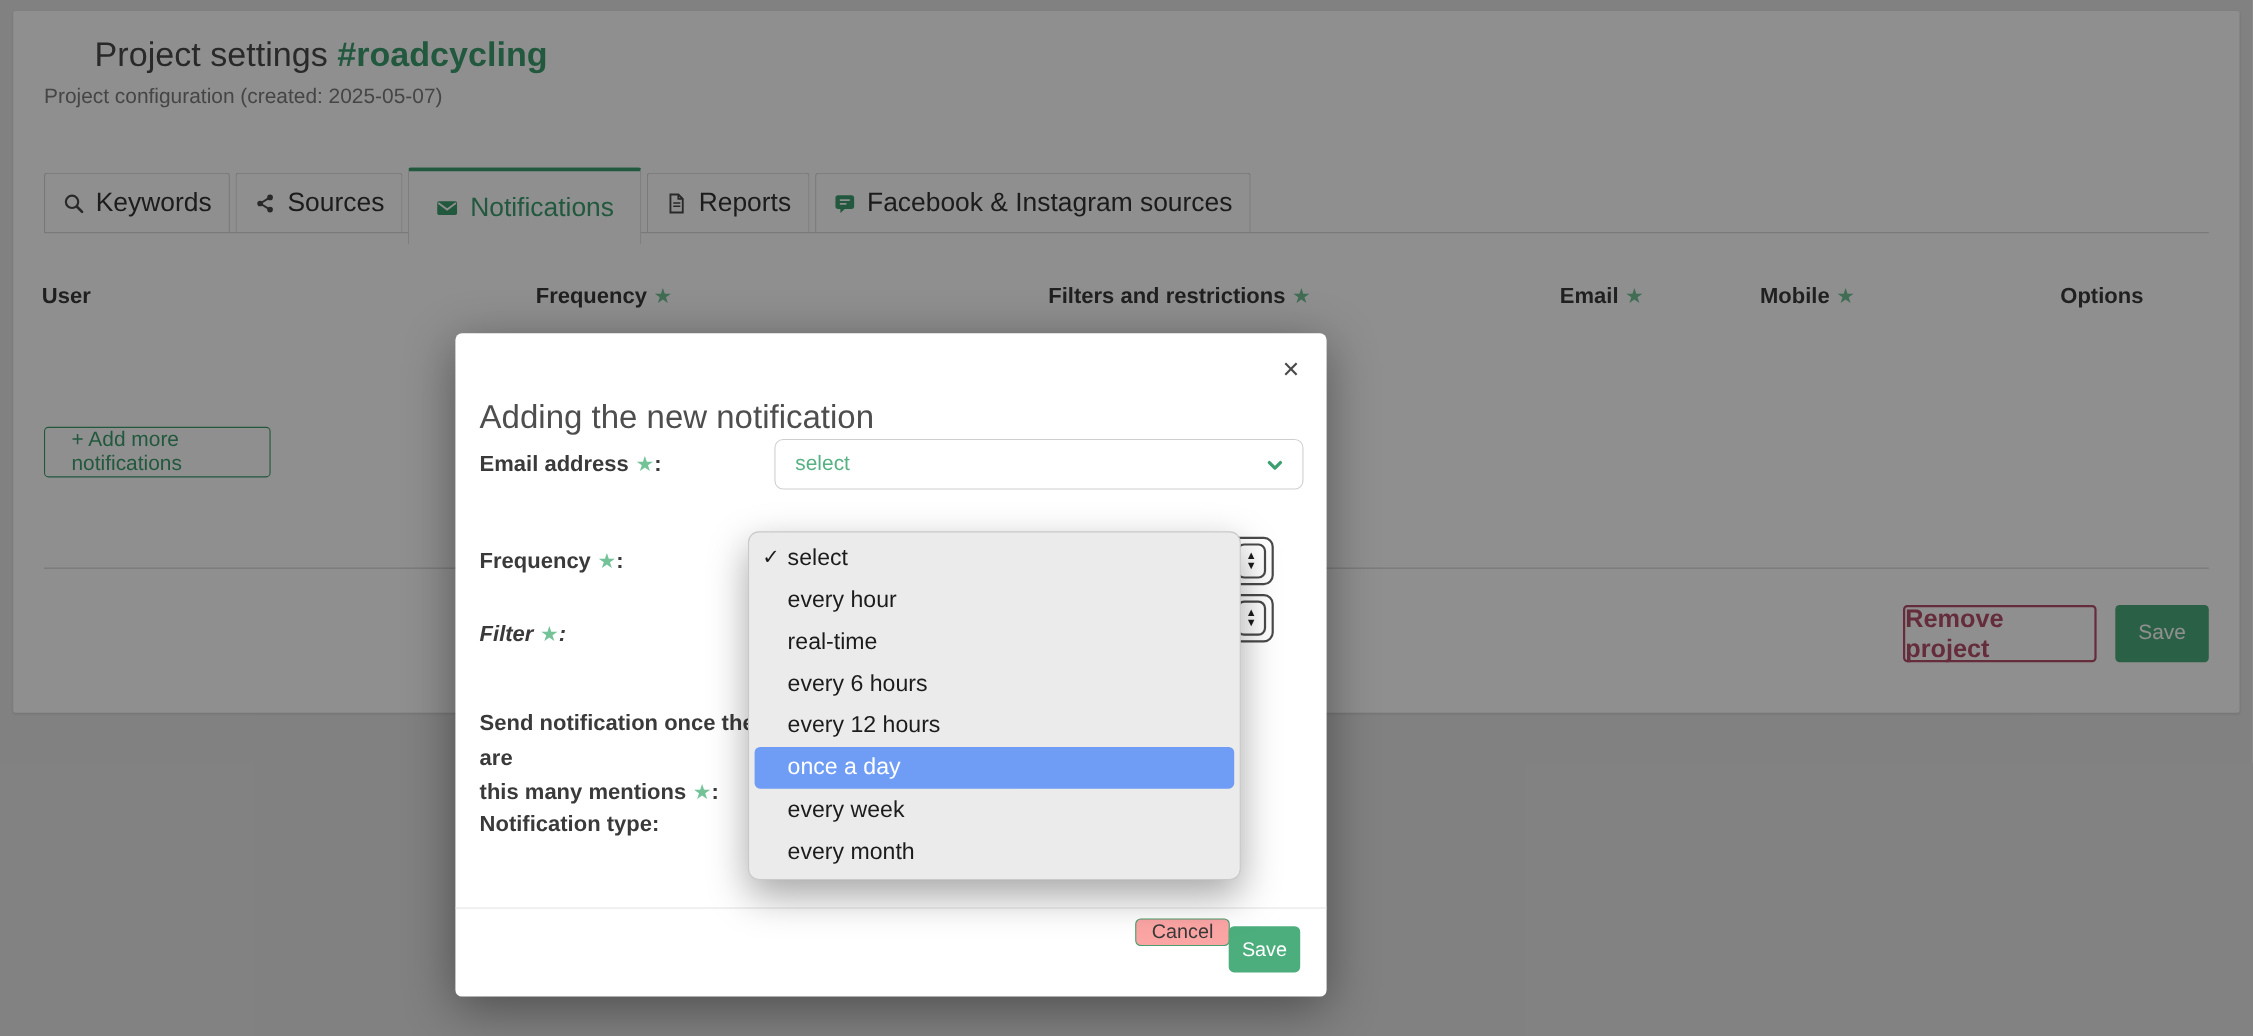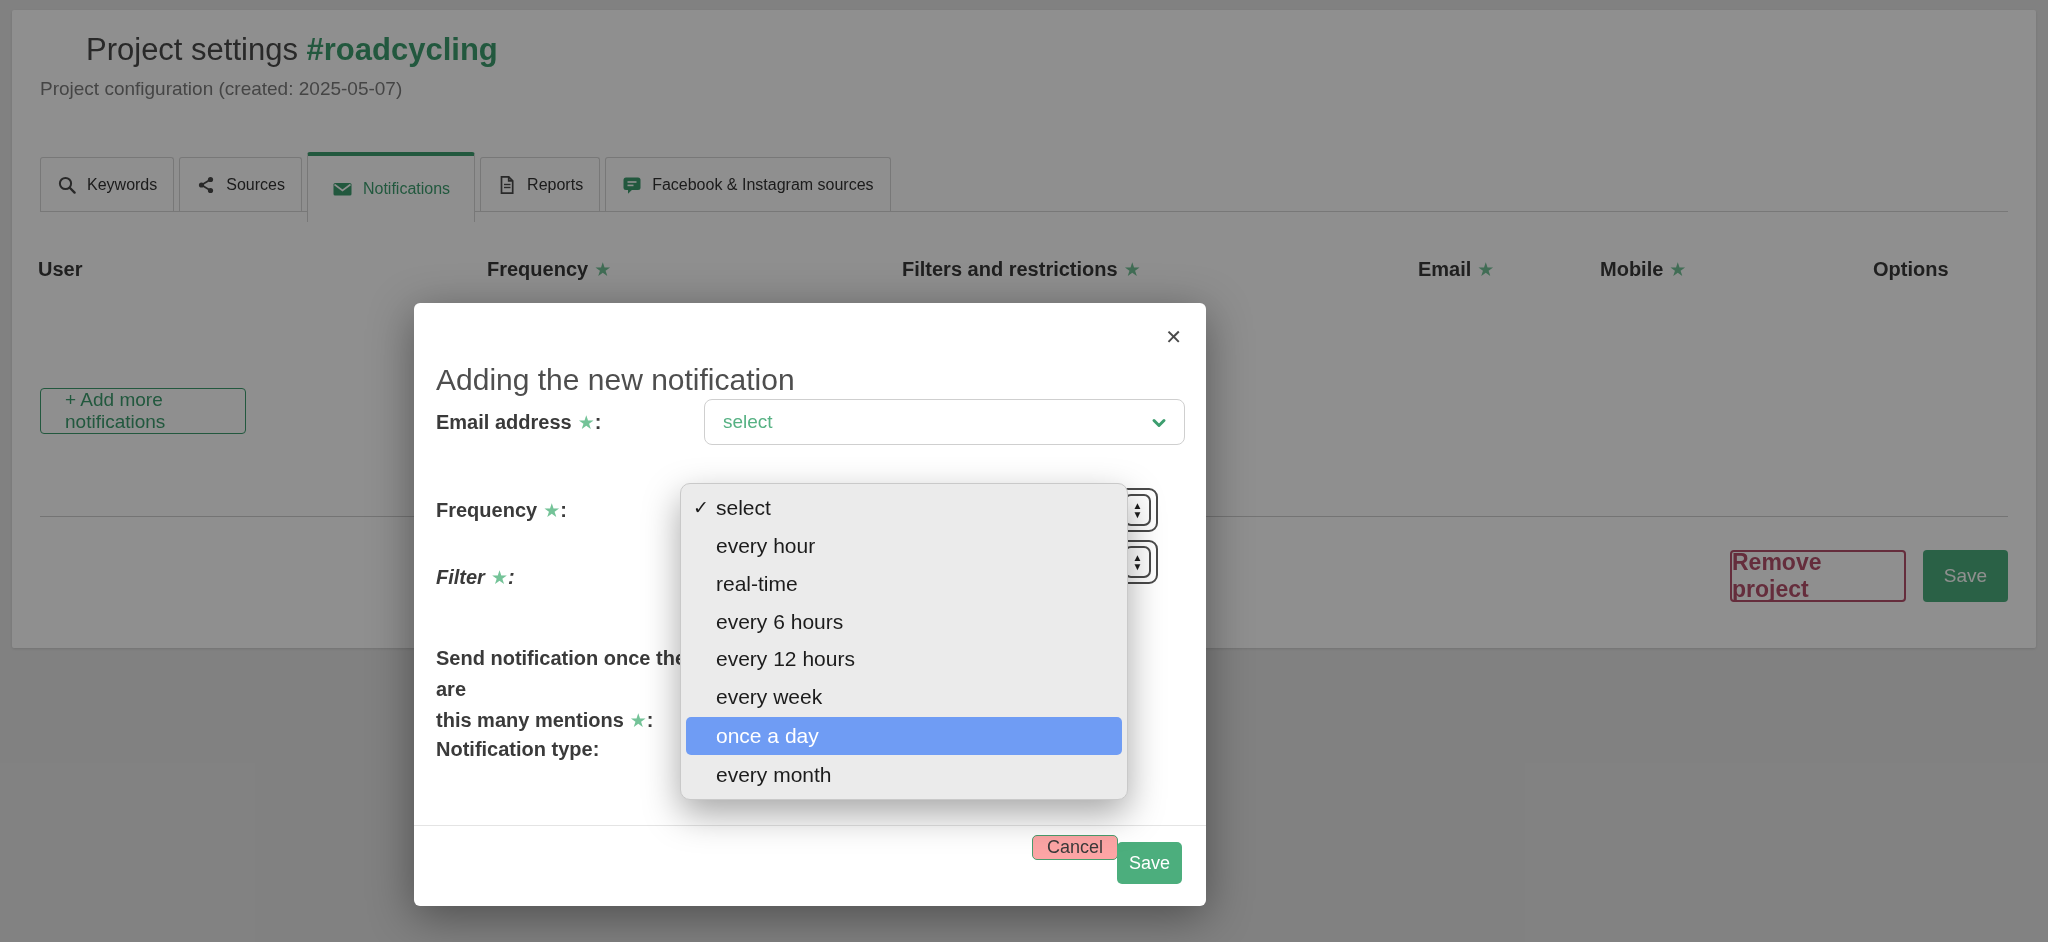--- a/index.html
+++ b/index.html
@@ -26,21 +26,21 @@
   .page-title .tag{color:var(--accent-green);font-weight:700;}
   .page-subtitle{position:absolute;left:28px;top:68px;font-size:19px;color:#7c7c7c;}
   
   .tabbar{
     position:absolute;left:28px;top:144px;width:1968px;height:58px;
     display:flex;align-items:flex-end;gap:5px;border-bottom:1px solid #d6d6d6;
   }
   .tab{
     height:54px;display:flex;align-items:center;gap:10px;padding:0 16px;
     background:#fff;border:1px solid #d6d6d6;border-bottom:none;
-    border-radius:3px 3px 0 0;font-size:16px;color:#333;cursor:pointer;white-space:nowrap;
+    border-radius:3px 3px 0 0;font-size:24px;color:#333;cursor:pointer;white-space:nowrap;
   }
   .tab.active{
     height:70px;margin-bottom:-11px;padding:0 24px;
     border-top:4px solid var(--accent-green);color:var(--accent-green);
     background:#fff;z-index:2;
   }
   .tab svg{flex:0 0 auto;}
   
   .colhead{position:absolute;top:248px;font-size:20px;font-weight:700;color:#3a3a3a;white-space:nowrap;}
   .star{color:var(--star-green);font-size:19px;margin-left:6px;}
@@ -173,21 +173,21 @@
           <path d="M6 14.5v4.2l4.4-4.2z" fill="#3d9e6f"></path>
           <line x1="5.5" y1="7" x2="14.5" y2="7" stroke="#fff" stroke-width="1.6"></line>
           <line x1="5.5" y1="10.4" x2="11.5" y2="10.4" stroke="#fff" stroke-width="1.6"></line>
         </svg>
       <span>Facebook &amp; Instagram sources</span>
     </div>
   </div>
 
   <div class="colhead" style="left:26px"><span>User</span></div>
   <div class="colhead" style="left:475px"><span>Frequency</span><span class="star">★</span></div>
-  <div class="colhead" style="left:890px"><span>Filters and restrictions</span><span class="star">★</span></div>
+  <div class="colhead" style="left:941px"><span>Filters and restrictions</span><span class="star">★</span></div>
   <div class="colhead" style="left:1406px"><span>Email</span><span class="star">★</span></div>
   <div class="colhead" style="left:1588px"><span>Mobile</span><span class="star">★</span></div>
   <div class="colhead" style="left:1861px"><span>Options</span></div>
 
   <div class="add-btn">+ Add more notifications</div>
   <div class="divider"></div>
   <div class="remove-btn">Remove project</div>
   <div class="save-btn">Save</div>
 </div>
 
@@ -249,22 +249,22 @@
     </div>
   <div class="dd-item">
       <span>real-time</span>
     </div>
   <div class="dd-item">
       <span>every 6 hours</span>
     </div>
   <div class="dd-item">
       <span>every 12 hours</span>
     </div>
-  <div class="dd-item">
-      <span>every week</span>
-    </div>
   <div class="dd-item highlight">
       <span>once a day</span>
     </div>
   <div class="dd-item">
+      <span>every week</span>
+    </div>
+  <div class="dd-item">
       <span>every month</span>
     </div>
 </div>
 
 </body></html>

